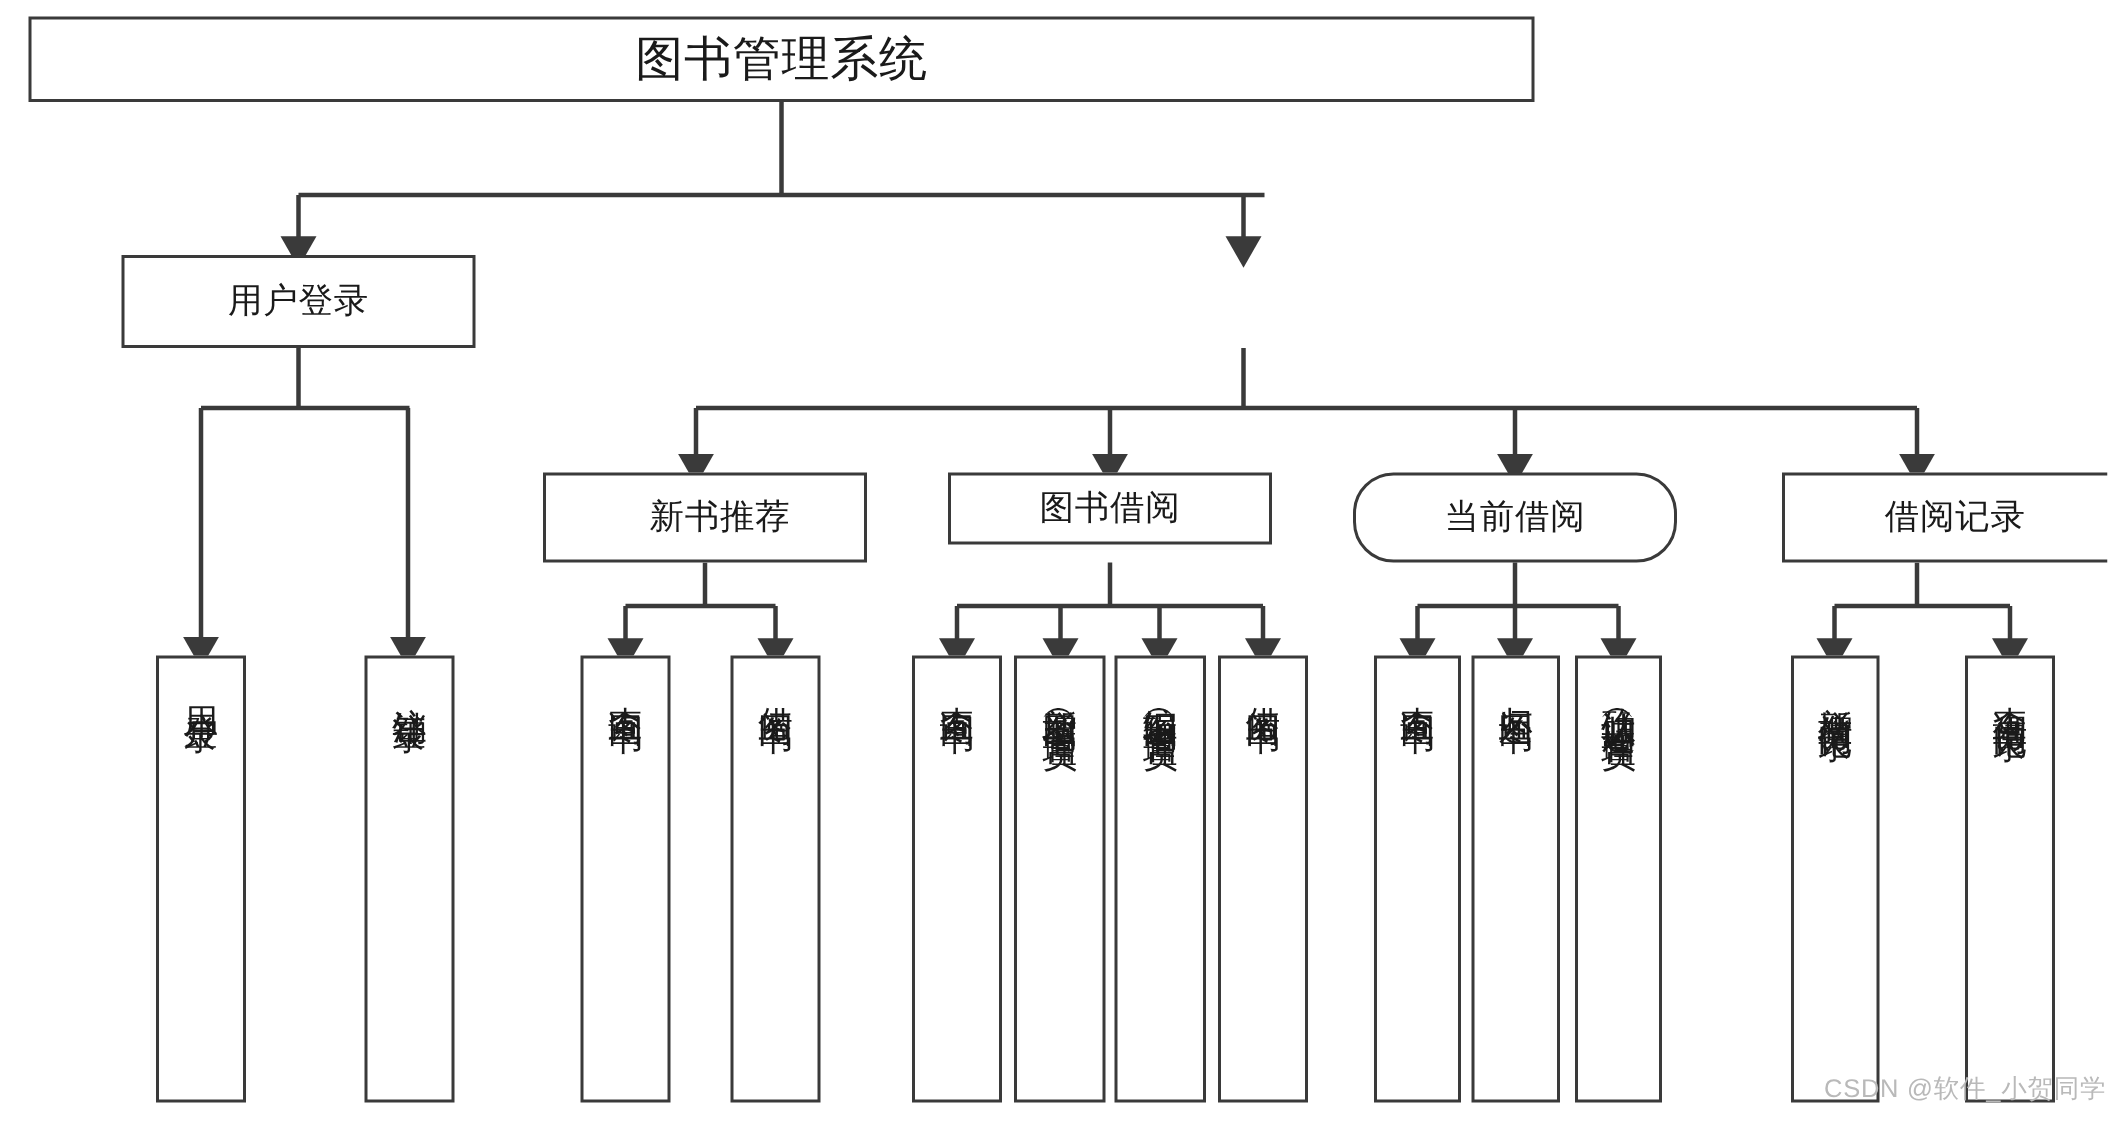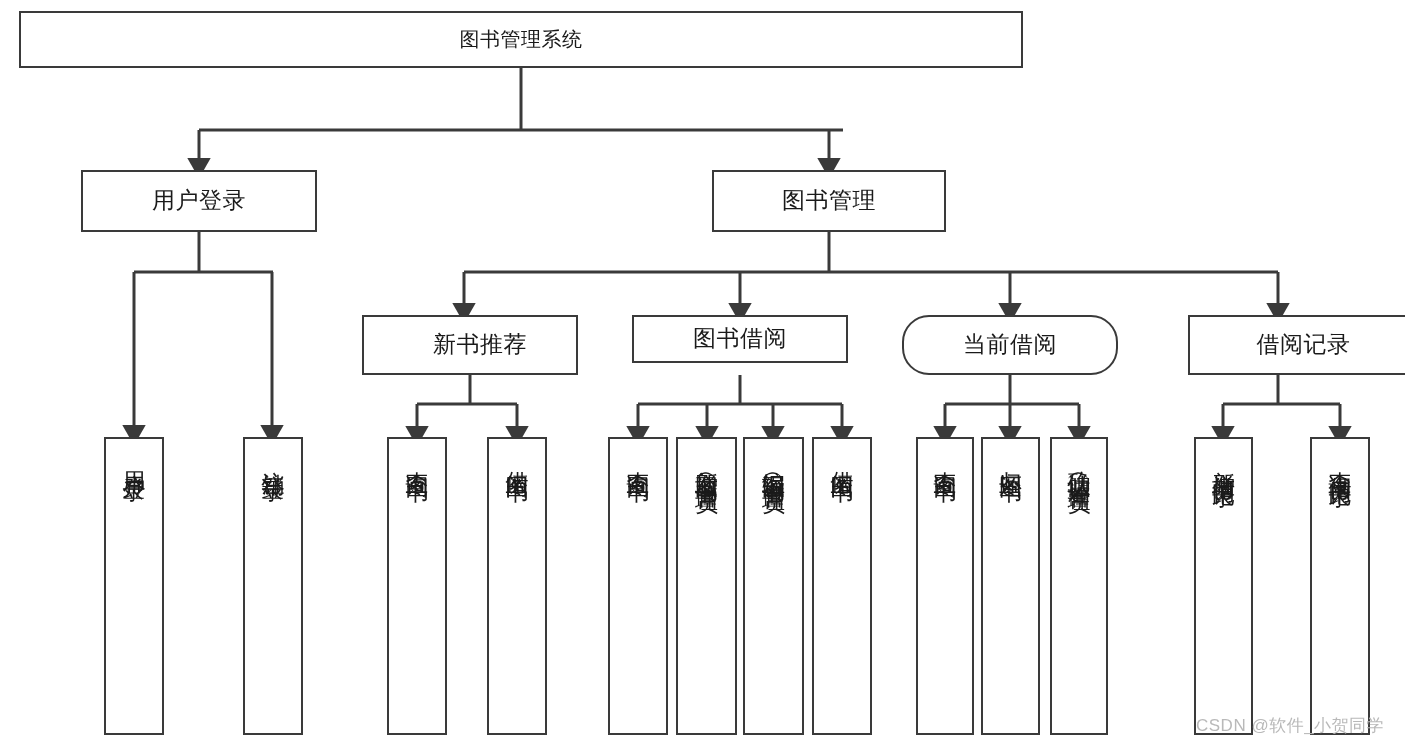--- a/index.html
+++ b/index.html
@@ -37,21 +37,21 @@
   }
   .node .label {
     text-align: center;
     line-height: 1.18;
     letter-spacing: 0.5px;
   }
   .node.horizontal .label {
     font-size: 23px;
   }
   .node.root .label {
-    font-size: 20px;
+    font-size: 32px;
   }
   .node.vertical {
     align-items: flex-start;
     justify-content: center;
     padding-top: 14px;
   }
   .node.vertical .label {
     writing-mode: vertical-rl;
     text-orientation: upright;
     font-size: 23px;
@@ -122,23 +122,20 @@
     </g>
   </svg>
 
   <div class="node root horizontal" style="left:19px; top:11px; width:1004px; height:57px;">
     <span class="label">图书管理系统</span>
   </div>
 
   <div class="node horizontal" style="left:81px; top:170px; width:236px; height:62px;">
     <span class="label">用户登录</span>
   </div>
-  <div class="node horizontal" style="left:712px; top:170px; width:234px; height:62px;">
-    <span class="label">图书管理</span>
-  </div>
 
   <div class="node horizontal" style="left:362px; top:315px; width:216px; height:60px;padding-left:20px;">
     <span class="label">新书推荐</span>
   </div>
   <div class="node horizontal" style="left:632px; top:315px; width:216px; height:48px;">
     <span class="label">图书借阅</span>
   </div>
   <div class="node horizontal" style="left:902px; top:315px; width:216px; height:60px;border-radius:27px;">
     <span class="label">当前借阅</span>
   </div>
@@ -183,15 +180,15 @@
     <span class="label">确认归还（管理员）</span>
   </div>
 
   <div class="node vertical" style="left:1194px; top:437px; width:59px; height:298px;">
     <span class="label">新增借阅记录</span>
   </div>
   <div class="node vertical" style="left:1310px; top:437px; width:60px; height:298px;">
     <span class="label">查询借阅记录</span>
   </div>
 
-  <div class="watermark" style="left:1196px; top:714px;">CSDN @软件_小贺同学</div>
+  <div class="watermark" style="left:1196px; top:714px;padding-left:20px;">CSDN @软件_小贺同学</div>
 
 </div>
 
 </body></html>

